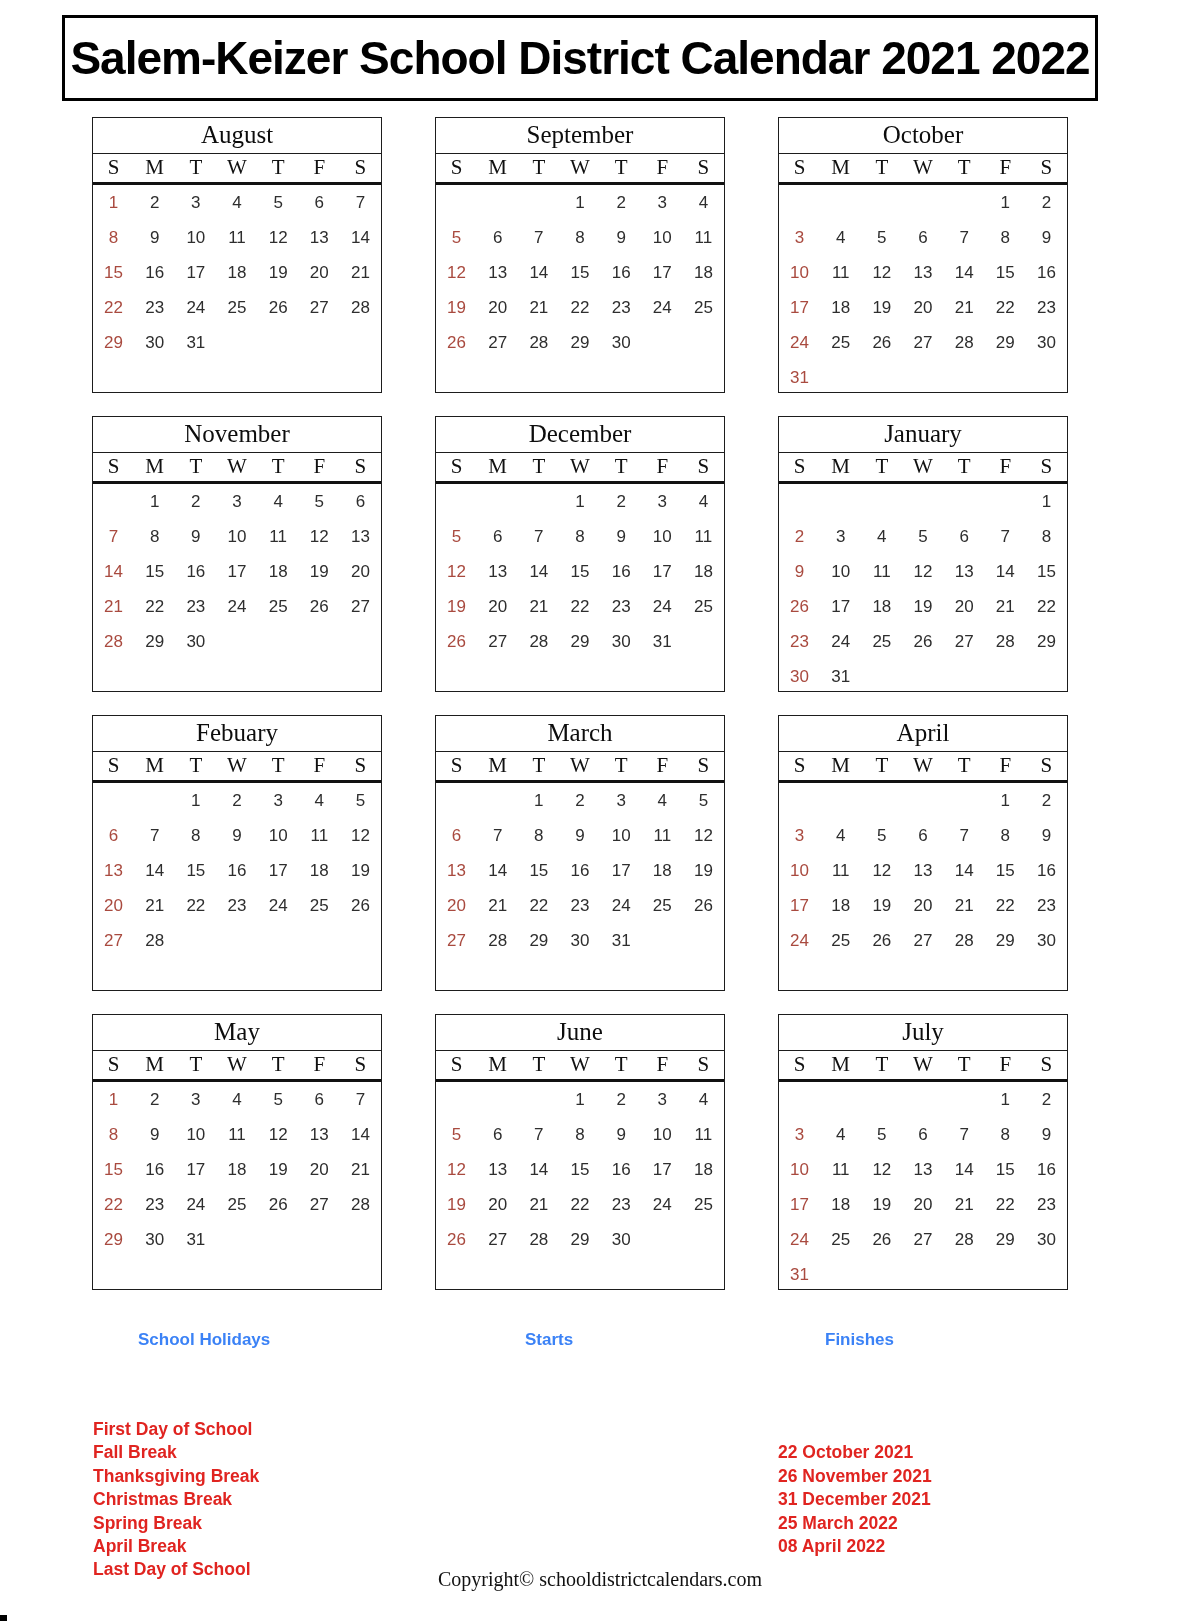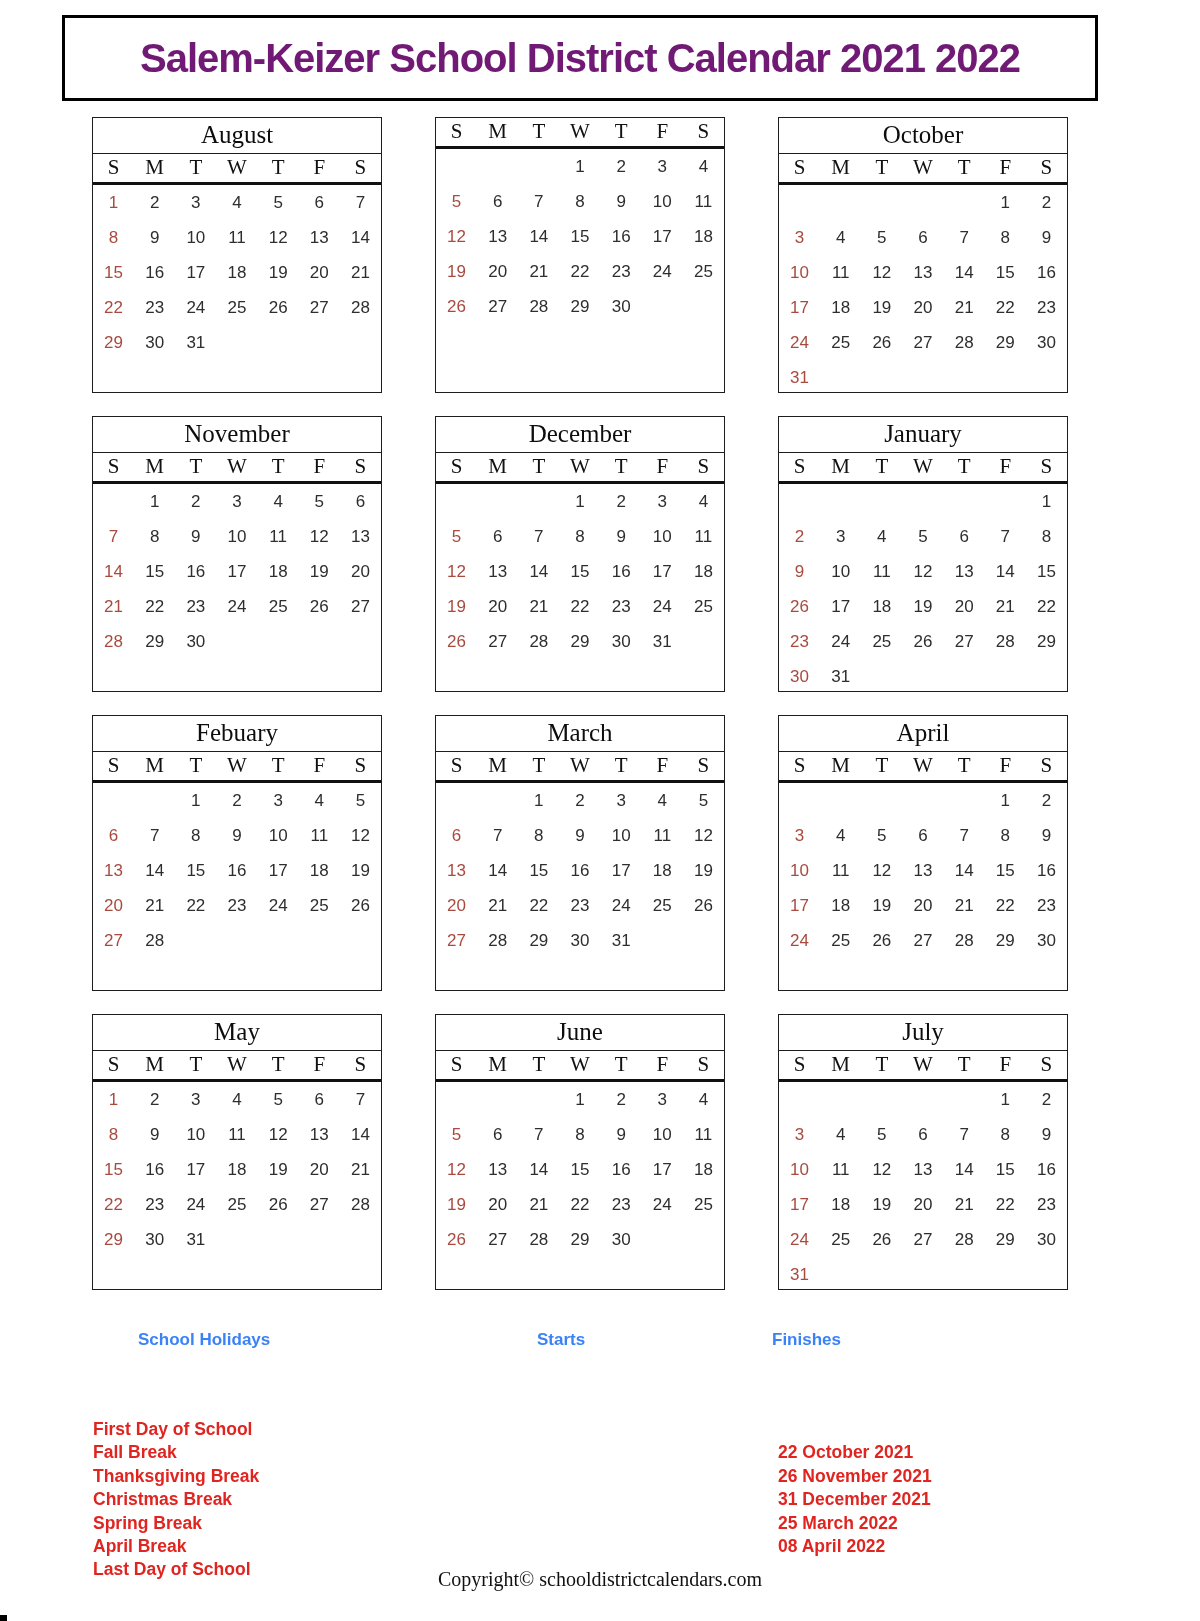--- a/index.html
+++ b/index.html
@@ -11,21 +11,21 @@
     font-family:"Liberation Sans",sans-serif;
     color:#1a1a1a;
   }
   .title-box{
     position:absolute;left:62px;top:15px;width:1030px;height:80px;
     border:3px solid #000;
     display:flex;align-items:center;justify-content:center;
     background:#fff;
   }
   .title-box .title-text{
-    font-size:40px;font-weight:bold;letter-spacing:-1px;color:#701a75;
+    font-size:46px;font-weight:bold;letter-spacing:-1px;color:#000000;
     white-space:nowrap;
   }
   .months-grid{
     position:absolute;left:92px;top:117px;width:844px;
     display:grid;grid-template-columns:repeat(3,290px);
     column-gap:53px;row-gap:23px;
   }
   .month{
     border:1px solid #1d1d1d;height:276px;background:#fff;
     box-sizing:border-box;overflow:hidden;
@@ -46,22 +46,22 @@
     height:35px;font-size:17px;line-height:35px;text-align:center;
     color:#2e2e2e;
   }
   .week .sun{color:var(--sunday-red,#a94a3f);}
   .legend{position:absolute;left:0;top:1330px;width:1200px;height:215px;}
   .legend .hdr{
     position:absolute;top:0;font-weight:bold;font-size:17px;color:#3b82f6;
     white-space:nowrap;
   }
   .hdr-holidays{left:138px;}
-  .hdr-starts{left:525px;margin-left:12px;}
-  .hdr-finishes{left:772px;}
+  .hdr-starts{left:525px;}
+  .hdr-finishes{left:825px;}
   .legend-col{position:absolute;top:40px;font-weight:bold;font-size:17.5px;
     color:var(--holiday-red,#e02420);margin-top:48px;}
   .col-names{left:93px;width:320px;text-align:left;}
   .col-starts{left:538px;width:195px;text-align:center;}
   .col-finishes{left:778px;width:215px;}
   .legend-row{height:23.4px;line-height:23.4px;white-space:nowrap;}
   .footer{
     position:absolute;left:0;top:1568px;width:1200px;text-align:center;
     font-family:"Liberation Serif",serif;font-size:20px;color:#111;
   }
@@ -128,20 +128,21 @@
         <span class="sun">29</span>
         <span>30</span>
         <span>31</span>
         <span></span>
         <span></span>
         <span></span>
         <span></span>
       </div>
     </div>
     <div class="month">
+      <div class="month-title">September</div>
       <div class="dow">
         <span>S</span>
         <span>M</span>
         <span>T</span>
         <span>W</span>
         <span>T</span>
         <span>F</span>
         <span>S</span>
       </div>
       <div class="week">

